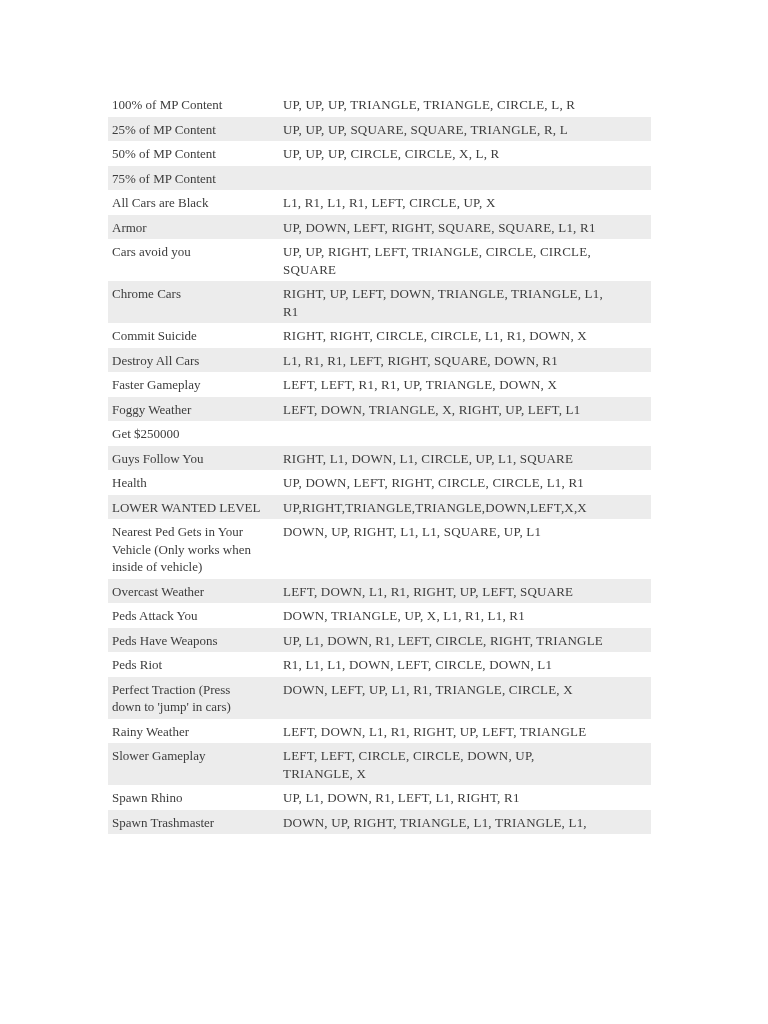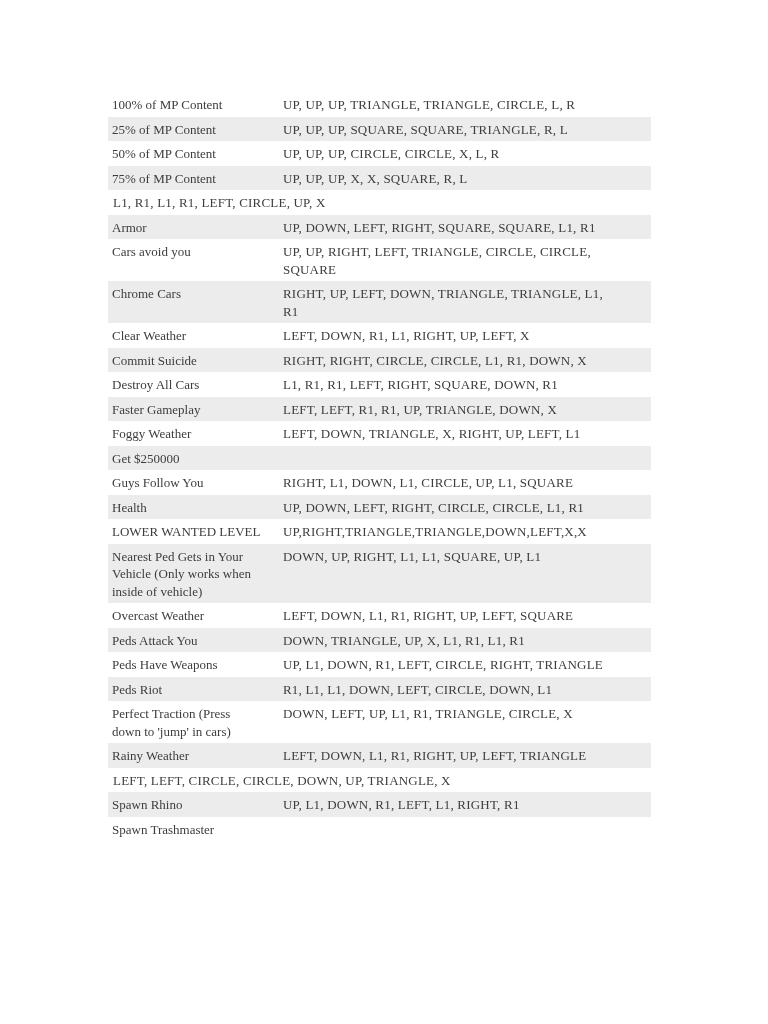--- a/index.html
+++ b/index.html
@@ -61,40 +61,36 @@
       <div class="row">
         <div class="cell name">25% of MP Content</div>
         <div class="cell code">UP, UP, UP, SQUARE, SQUARE, TRIANGLE, R, L</div>
       </div>
       <div class="row">
         <div class="cell name">50% of MP Content</div>
         <div class="cell code">UP, UP, UP, CIRCLE, CIRCLE, X, L, R</div>
       </div>
       <div class="row">
         <div class="cell name">75% of MP Content</div>
-        <div class="cell code">UP, UP, UP, X, X, SQUARE, R, L</div>
       </div>
       <div class="row">
+        <div class="cell name">All Cars are Black</div>
         <div class="cell code">L1, R1, L1, R1, LEFT, CIRCLE, UP, X</div>
       </div>
       <div class="row">
         <div class="cell name">Armor</div>
         <div class="cell code">UP, DOWN, LEFT, RIGHT, SQUARE, SQUARE, L1, R1</div>
       </div>
       <div class="row">
         <div class="cell name">Cars avoid you</div>
         <div class="cell code">UP, UP, RIGHT, LEFT, TRIANGLE, CIRCLE, CIRCLE, SQUARE</div>
       </div>
       <div class="row">
         <div class="cell name">Chrome Cars</div>
         <div class="cell code">RIGHT, UP, LEFT, DOWN, TRIANGLE, TRIANGLE, L1, R1</div>
-      </div>
-      <div class="row">
-        <div class="cell name">Clear Weather</div>
-        <div class="cell code">LEFT, DOWN, R1, L1, RIGHT, UP, LEFT, X</div>
       </div>
       <div class="row">
         <div class="cell name">Commit Suicide</div>
         <div class="cell code">RIGHT, RIGHT, CIRCLE, CIRCLE, L1, R1, DOWN, X</div>
       </div>
       <div class="row">
         <div class="cell name">Destroy All Cars</div>
         <div class="cell code">L1, R1, R1, LEFT, RIGHT, SQUARE, DOWN, R1</div>
       </div>
       <div class="row">
@@ -142,23 +138,25 @@
       </div>
       <div class="row">
         <div class="cell name">Perfect Traction (Press down to 'jump' in cars)</div>
         <div class="cell code">DOWN, LEFT, UP, L1, R1, TRIANGLE, CIRCLE, X</div>
       </div>
       <div class="row">
         <div class="cell name">Rainy Weather</div>
         <div class="cell code">LEFT, DOWN, L1, R1, RIGHT, UP, LEFT, TRIANGLE</div>
       </div>
       <div class="row">
+        <div class="cell name">Slower Gameplay</div>
         <div class="cell code">LEFT, LEFT, CIRCLE, CIRCLE, DOWN, UP, TRIANGLE, X</div>
       </div>
       <div class="row">
         <div class="cell name">Spawn Rhino</div>
         <div class="cell code">UP, L1, DOWN, R1, LEFT, L1, RIGHT, R1</div>
       </div>
       <div class="row">
         <div class="cell name">Spawn Trashmaster</div>
+        <div class="cell code">DOWN, UP, RIGHT, TRIANGLE, L1, TRIANGLE, L1,</div>
       </div>
     </div>
 </div>
 
 </body></html>

